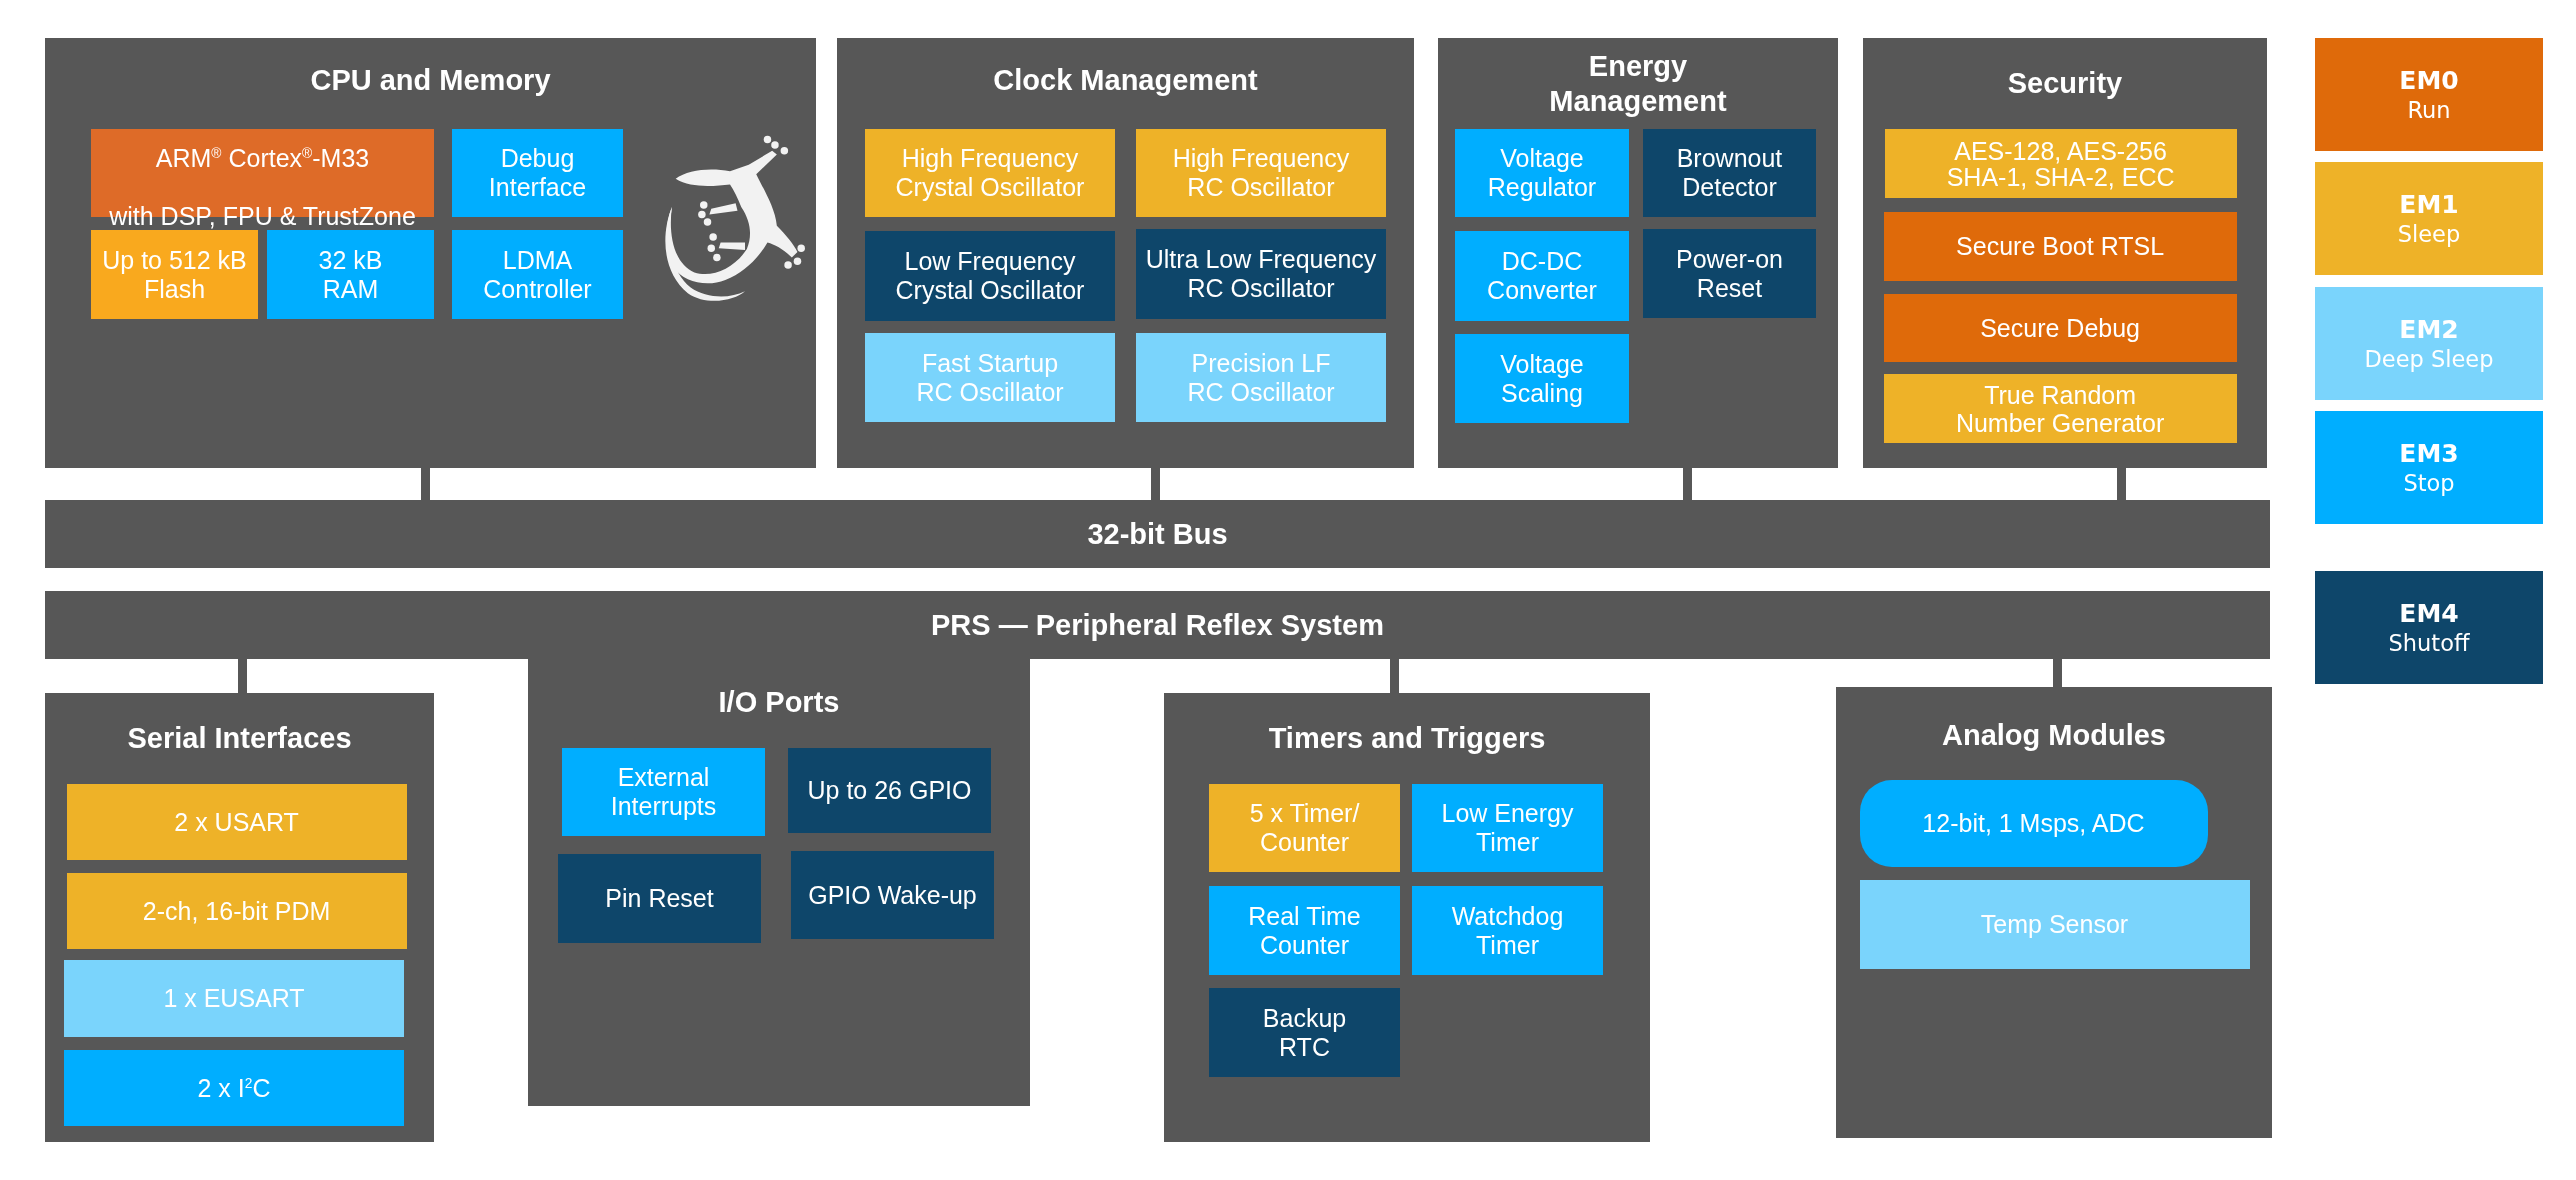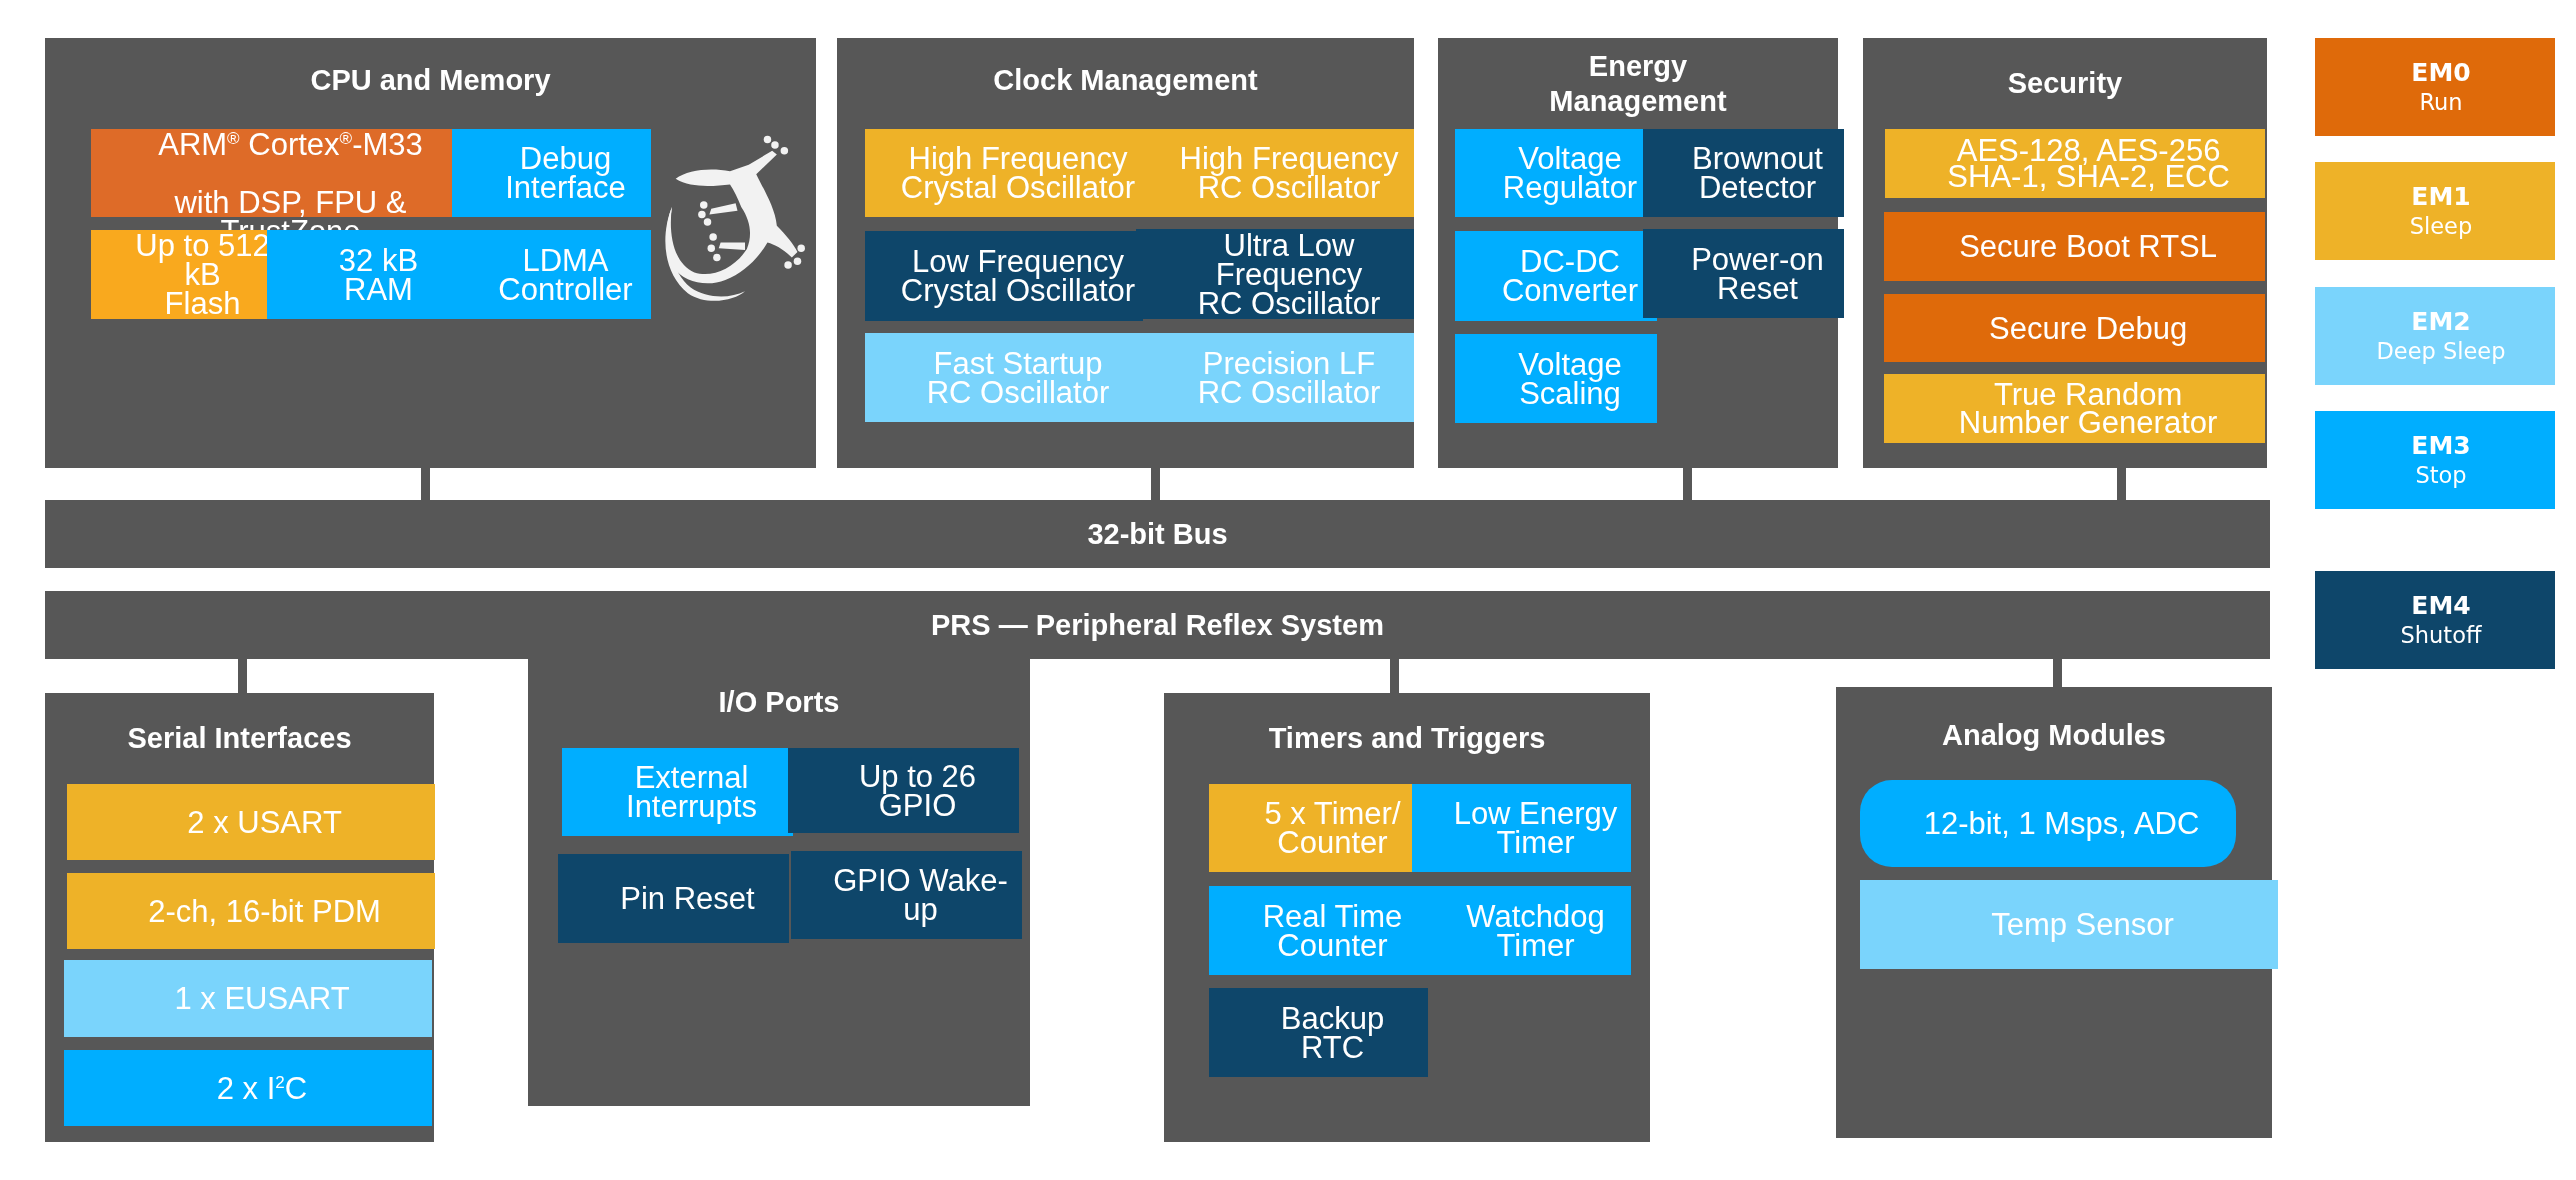--- a/index.html
+++ b/index.html
@@ -2,33 +2,33 @@
 <html style="font-size:15px"><head>
 <meta charset="utf-8">
 <style>
   html, body { margin: 0; padding: 0; background: #ffffff; }
   body { width: 2576px; height: 1180px; position: relative; overflow: hidden;
          font-family: "Liberation Sans", sans-serif; color: #ffffff; }
   .panel { position: absolute; background: #575757; }
   .ptitle { position: absolute; left: 0; right: 0; text-align: center; font-weight: bold;
             font-size: 29px; line-height: 35px; color: #ffffff; }
   .blk { position: absolute; display: flex; align-items: center; justify-content: center;
-         text-align: center; font-size: 31px; line-height: 29px; color: #ffffff; white-space: pre-line; padding-left: 28px; }
+         text-align: center; font-size: 25px; line-height: 29px; color: #ffffff; white-space: pre-line; }
   .c-orange { background: #DE6B28; }
   .c-orange2 { background: #DF6A0A; }
   .c-amber { background: #F9A91E; }
   .c-gold { background: #EEB228; }
   .c-blue { background: #00AEFF; }
   .c-light { background: #7AD4FC; }
   .c-navy { background: #0E466A; }
   .bus { position: absolute; background: #575757; display: flex; align-items: center;
          justify-content: center; font-weight: bold; font-size: 29px; }
   .stub { position: absolute; width: 9.4px; background: #575757; }
-  .em { position: absolute; left: 2315px; width: 228px; height: 98px; display: flex; flex-direction: column;
-        align-items: center; justify-content: center; font-family: "DejaVu Sans", sans-serif; padding-left: 12px; }
+  .em { position: absolute; left: 2315px; width: 228px; height: 113px; display: flex; flex-direction: column;
+        align-items: center; justify-content: center; font-family: "DejaVu Sans", sans-serif; }
   .em .code { font-weight: bold; font-size: 25px; line-height: 30px; }
   .em .name { font-size: 22.5px; line-height: 28px; }
   sup { font-size: 0.55em; line-height: 0; }
 </style>
 </head>
 <body>
 
 <div class="panel" style="left:45px;top:38px;width:771px;height:430px;">
   <div class="ptitle" style="top:25px;">CPU and Memory</div>
   <div class="blk c-orange" style="left:46px;top:91px;width:343px;height:88px;">

